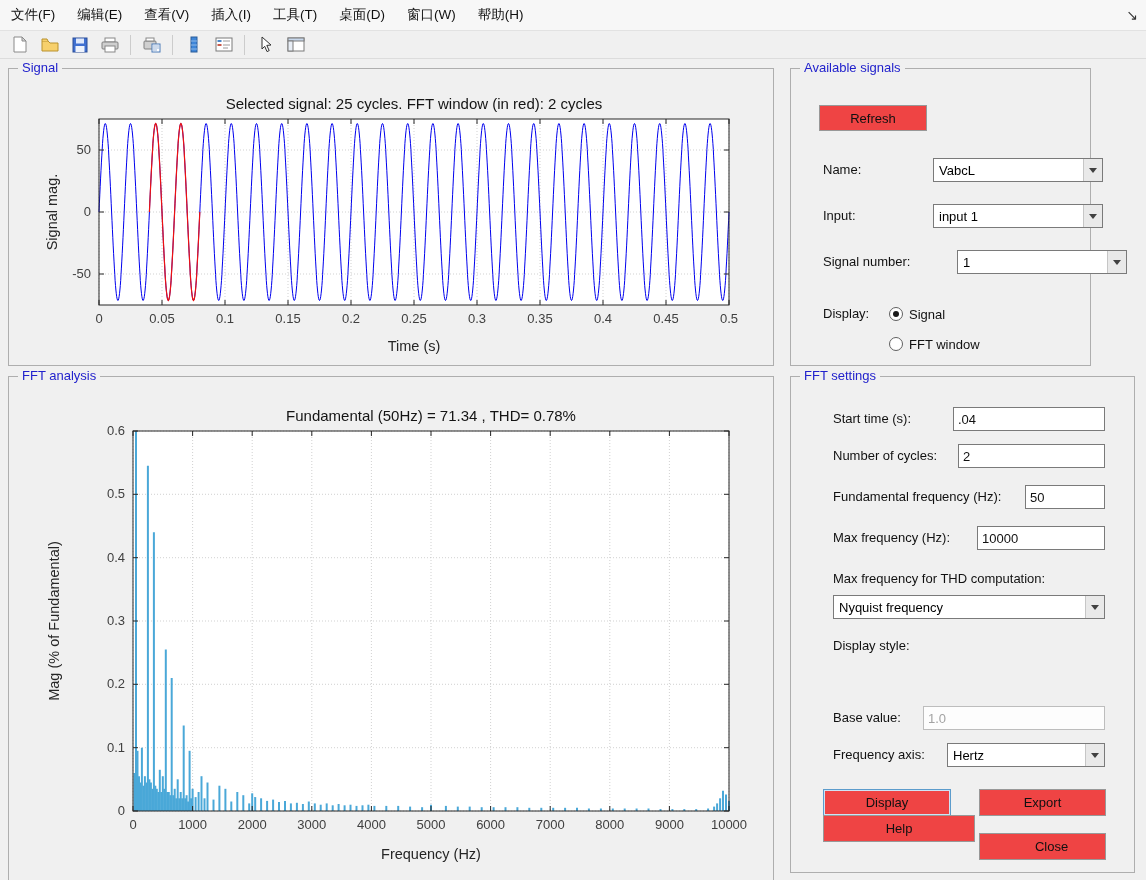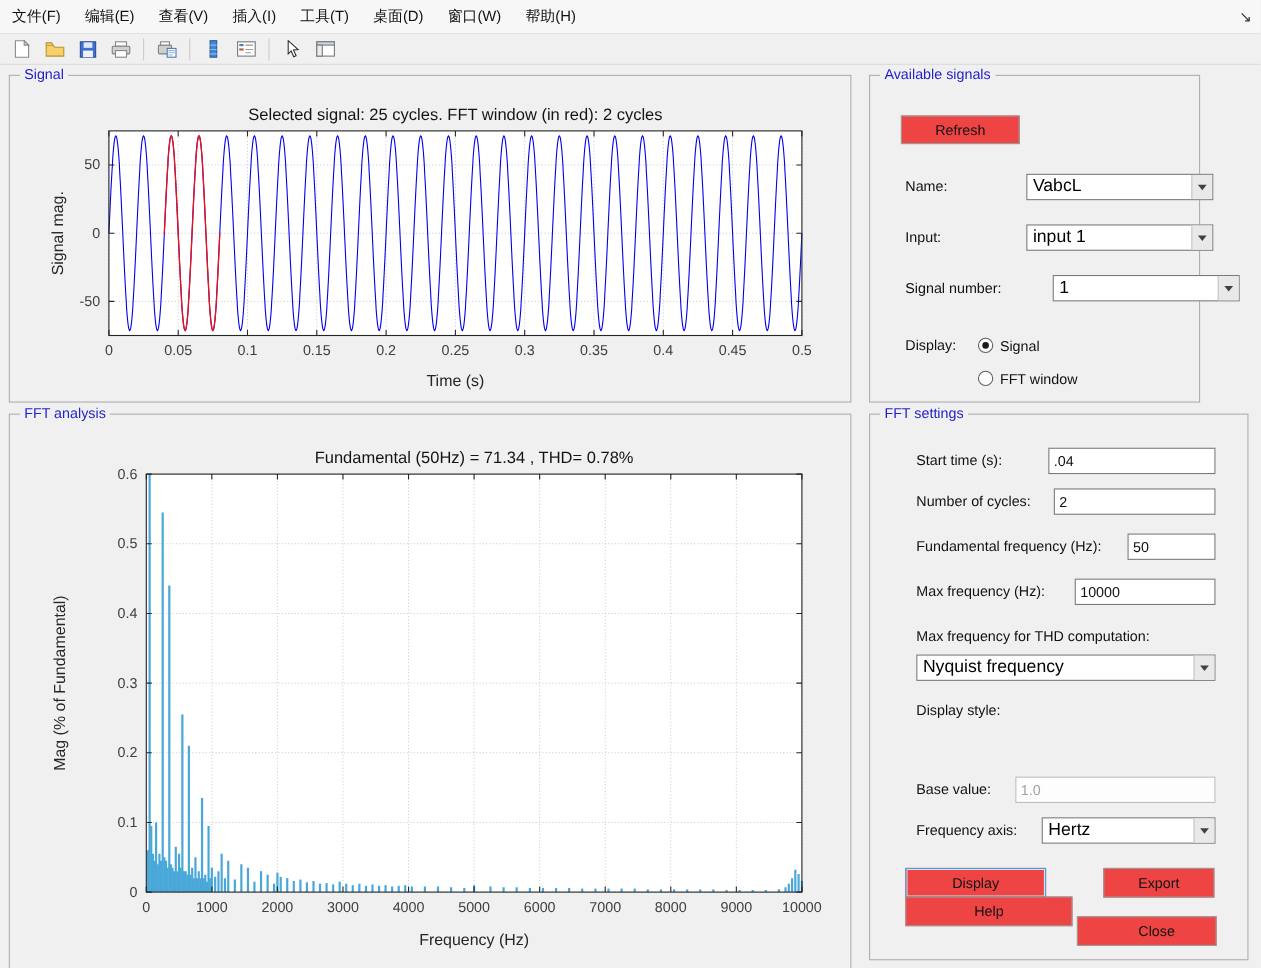--- a/index.html
+++ b/index.html
@@ -40,21 +40,21 @@
   .ti{
     position:absolute;box-sizing:border-box;height:24px;
     background:#fff;border:1px solid #7a7a7a;font-size:13px;padding:1px 4px;
     font-family:"Liberation Sans",sans-serif;color:#111;
   }
   .ti:disabled{color:#a3a3a3;border-color:#bdbdbd;background:#fdfdfd}
   .combo{
     position:absolute;box-sizing:border-box;height:24px;
     background:#fff;border:1px solid #7a7a7a;display:flex;align-items:stretch;cursor:default;
   }
-  .combo .val{flex:1;font-size:16px;padding:2px 5px;white-space:nowrap;overflow:hidden;align-self:center}
+  .combo .val{flex:1;font-size:13px;padding:2px 5px;white-space:nowrap;overflow:hidden;align-self:center}
   .combo .arr{
     width:18px;background:#e9e9e9;border-left:1px solid #c6c6c6;
     display:flex;align-items:center;justify-content:center;
   }
   .combo .arr::after{content:"";width:0;height:0;border:4px solid transparent;border-top:5px solid #404040;margin-top:5px}
   .btn{
     position:absolute;box-sizing:border-box;background:#ef4444;border:1px solid #989898;
     font-size:13px;color:#111;display:flex;align-items:center;justify-content:center;
     font-family:"Liberation Sans",sans-serif;cursor:default;
   }
@@ -463,16 +463,16 @@
   <span class="lbl" style="left:42px;top:330px;">Base value:</span>
   <input class="ti" type="text" disabled="" style="left: 132px; top: 329px; width: 182px;" value="1.0">
 
   <span class="lbl" style="left:42px;top:367px;">Frequency axis:</span>
   <div class="combo" style="left:156px;top:366px;width:158px;">
     <span class="val">Hertz</span>
     <span class="arr"></span>
   </div>
 
   <button class="btn primary" style="left:32px;top:412px;width:128px;height:27px;">Display</button>
-  <button class="btn" style="left:188px;top:412px;width:101px;height:27px;margin-left:24px;">Export</button>
+  <button class="btn" style="left:188px;top:412px;width:127px;height:27px;">Export</button>
   <button class="btn" style="left:32px;top:438px;width:152px;height:27px;">Help</button>
   <button class="btn" style="left:188px;top:456px;width:127px;height:27px;padding-left:24px;">Close</button>
 </div>
 
 </body></html>

